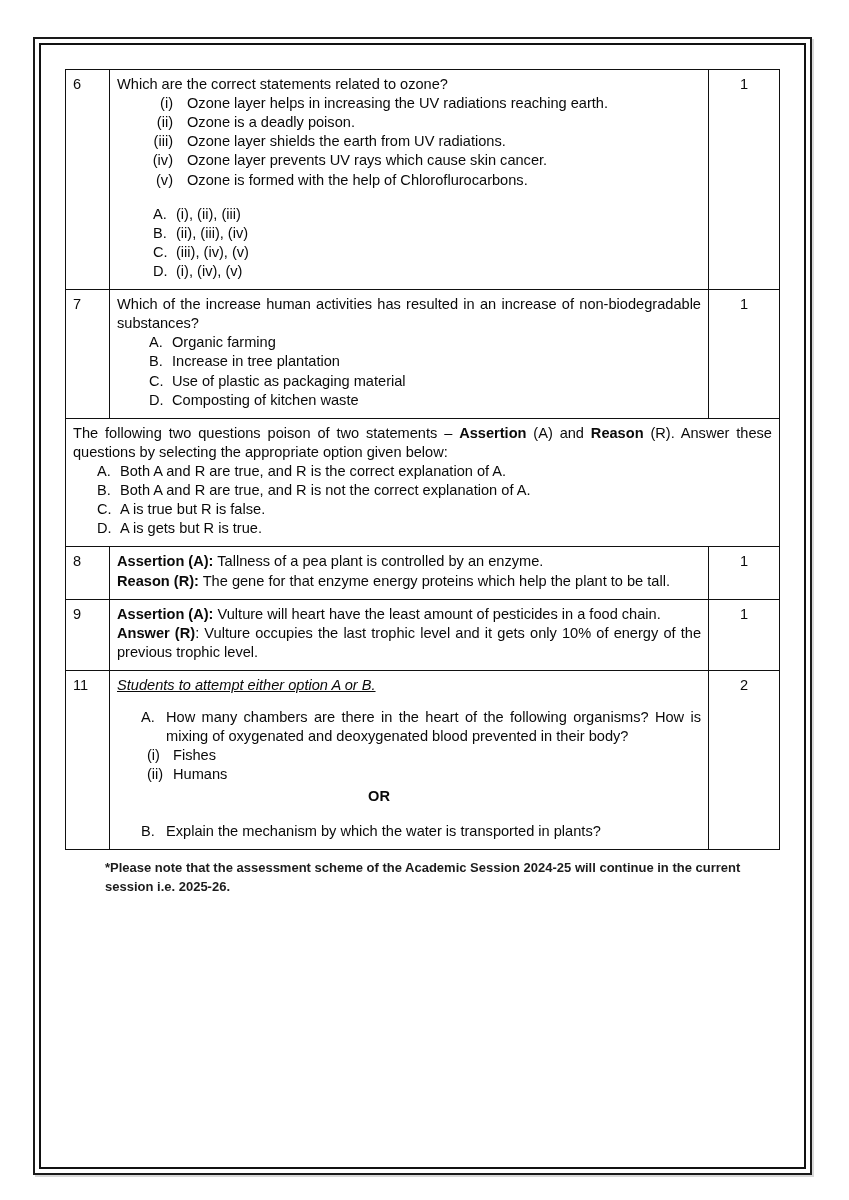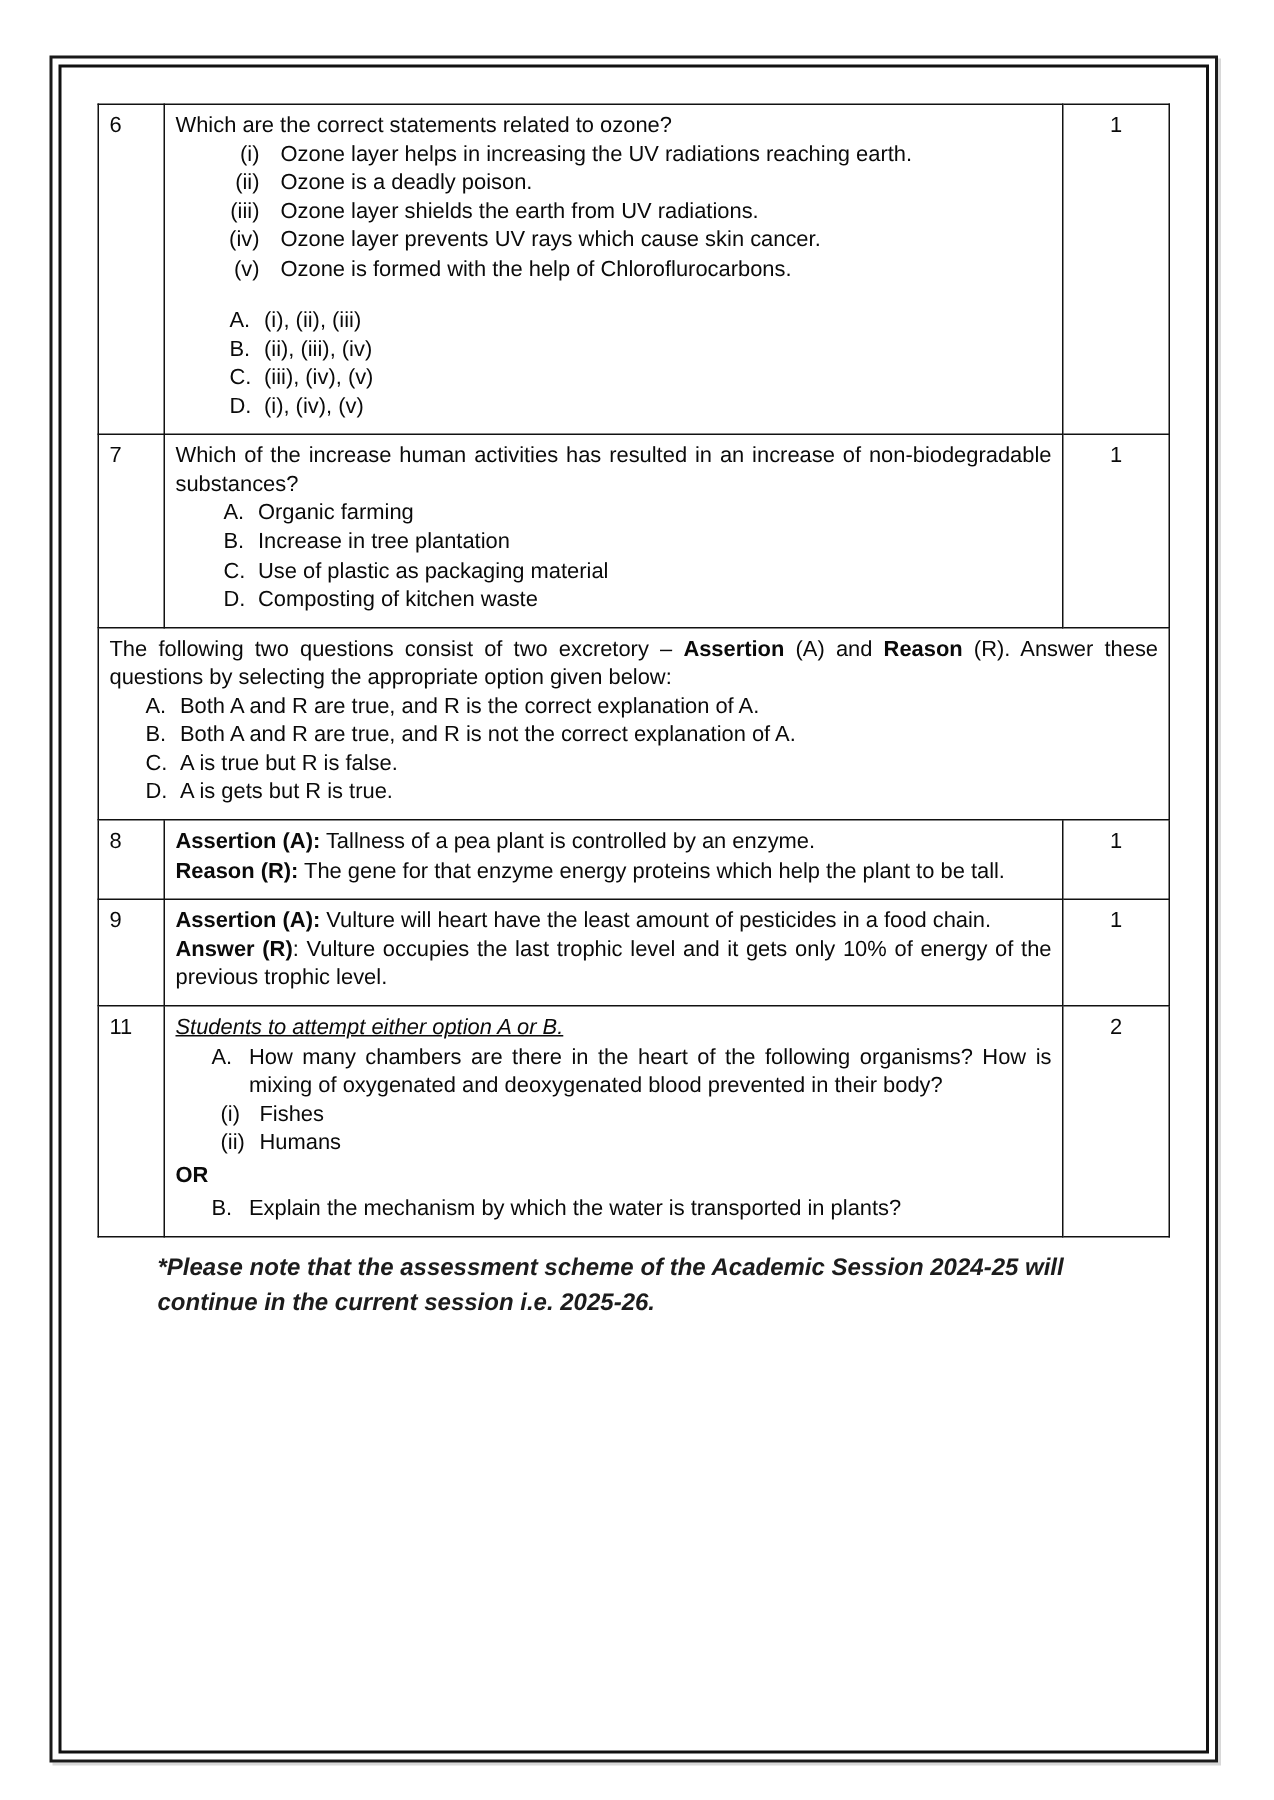--- a/index.html
+++ b/index.html
@@ -121,52 +121,51 @@
 
   
   ul.alpha.indent-sm { margin-left: 32px; }
   ul.alpha.indent-xs { margin-left: 24px; }
 
   
   .underline-italic {
     font-style: italic;
     text-decoration: underline;
     display: inline-block;
-    margin-bottom: 0;
+    margin-bottom: 12px;
     text-align: center;
   }
   ul.alpha.q11 { margin-left: 24px; margin-top: 1px; }
   ul.alpha.q11 > li { margin-bottom: 0px; }
   ul.alpha.q11 > li .al { width: 25px; min-width: 25px; }
   ul.alpha.q11 > li .at { text-align: justify; }
   ul.plain.sub {
     margin-left: 30px;
     margin-top: 0px;
   }
   ul.plain.sub li { display: flex; }
   ul.plain.sub li .rn2 {
     width: 26px;
     min-width: 26px;
     text-align: left;
   }
   .or-line {
-    text-align: left;
+    text-align: center;
     font-weight: bold;
-    margin: 2px 0 3px 0;
+    margin: 2px 0 16px 0;
     padding-right: 60px;
   }
 
   b, strong { font-weight: bold; }
 
   
   .footnote {
     margin-top: 9px;
     margin-left: 40px;
-    font-size: 16px;
-    font-style: italic;
+    font-size: 13px;
     font-weight: bold;
     line-height: 1.45;
     color: #1c1c1c;
     width: 660px;
   }
 </style>
 </head>
 <body>
 
 <div class="page-frame">
@@ -251,21 +250,21 @@
                   <span class="al">D.</span>
                   <span class="at">Composting of kitchen waste</span>
                 </li>
               </ul>
             </td>
             <td class="marks">1</td>
           </tr>
 
           <tr>
             <td class="span-instr" colspan="3">
-              <div><span>The following two questions consist of two excretory – </span><b>Assertion</b><span> (A) and </span><b>Reason</b><span> (R). Answer these questions by selecting the appropriate option given below:</span></div>
+              <div><span>The following two questions poison of two statements – </span><b>Assertion</b><span> (A) and </span><b>Reason</b><span> (R). Answer these questions by selecting the appropriate option given below:</span></div>
               <ul class="alpha indent-xs">
                 <li>
                   <span class="al">A.</span>
                   <span class="at">Both A and R are true, and R is the correct explanation of A.</span>
                 </li>
                 <li>
                   <span class="al">B.</span>
                   <span class="at">Both A and R are true, and R is not the correct explanation of A.</span>
                 </li>
                 <li>

